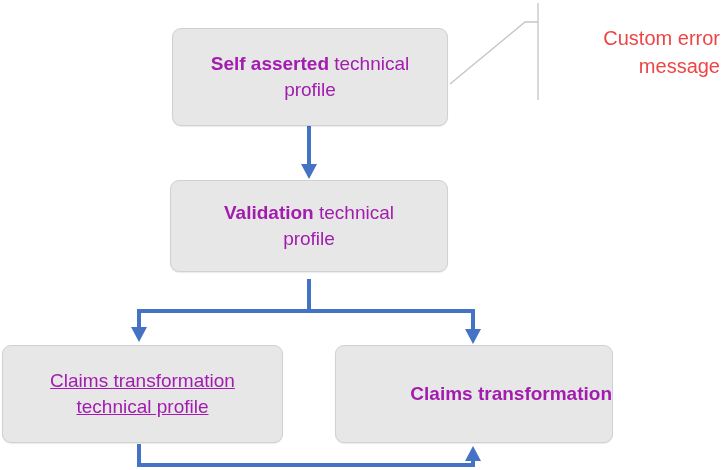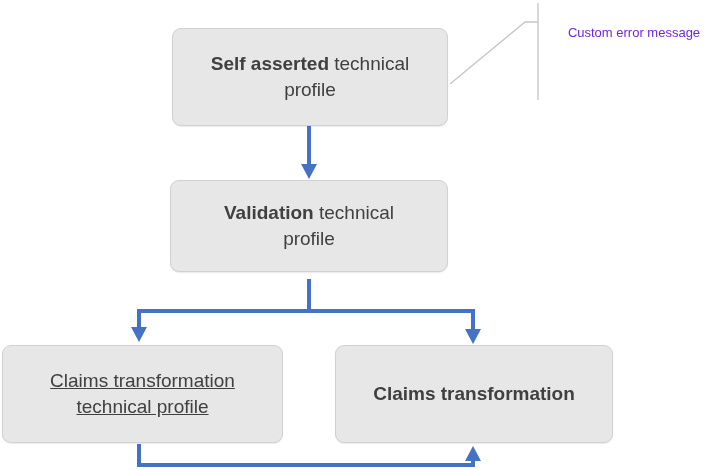--- a/index.html
+++ b/index.html
@@ -25,44 +25,44 @@
   .node {
     position: absolute;
     box-sizing: border-box;
     background: #e8e7e7;
     border: 1px solid #d2d0d0;
     border-radius: 9px;
     display: flex;
     align-items: center;
     justify-content: center;
     text-align: center;
-    color: #404040;
+    color: #a21caf;
     font-size: 19px;
     line-height: 1.38;
     box-shadow: 0 1px 1px rgba(0,0,0,0.08);
   }
   .node .label { display: inline-block; }
   #node-self-asserted        { left: 172px; top: 28px;  width: 276px; height: 98px; }
   #node-validation           { left: 170px; top: 180px; width: 278px; height: 92px; }
   #node-claims-tp            { left: 2px;   top: 345px; width: 281px; height: 98px; }
-  #node-claims-transform     { left: 335px; top: 345px; width: 278px; height: 98px; }
+  #node-claims-transform     { left: 335px; top: 345px; width: 278px; height: 98px; justify-content: flex-end; }
   #node-self-asserted .label { max-width: 208px; }
   #node-validation .label    { max-width: 208px; }
   #node-claims-tp .label     { max-width: 238px; text-decoration: underline; }
   #node-claims-transform .label { white-space: nowrap; font-weight: bold; }
   .bold-seg { font-weight: bold; }
   .callout-text {
     position: absolute;
     left: 548px;
     top: 24px;
     width: 172px;
-    text-align: center;
-    font-size: 13px;
+    text-align: right;
+    font-size: 20px;
     line-height: 1.4;
-    color: #6d28d9;
+    color: #ef4444;
   }
 </style>
 </head>
 <body>
 
 <div class="canvas">
 
   <svg class="connector-layer" width="727" height="470" viewBox="0 0 727 470">
 
     <polyline points="450,84 525,22 538,22" fill="none" stroke-width="1.3" stroke="#c6c4c4"></polyline>

